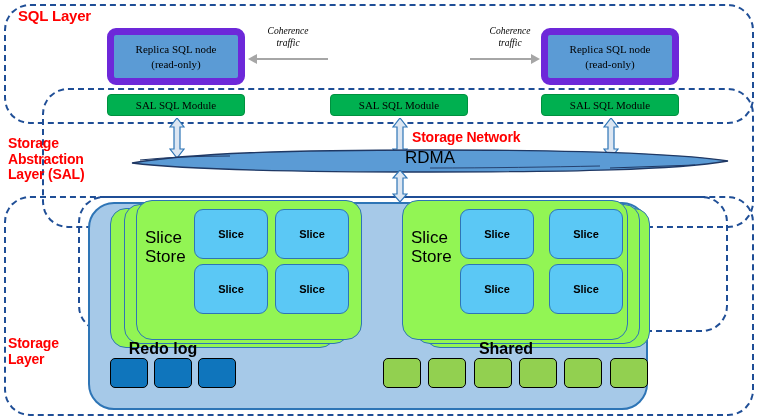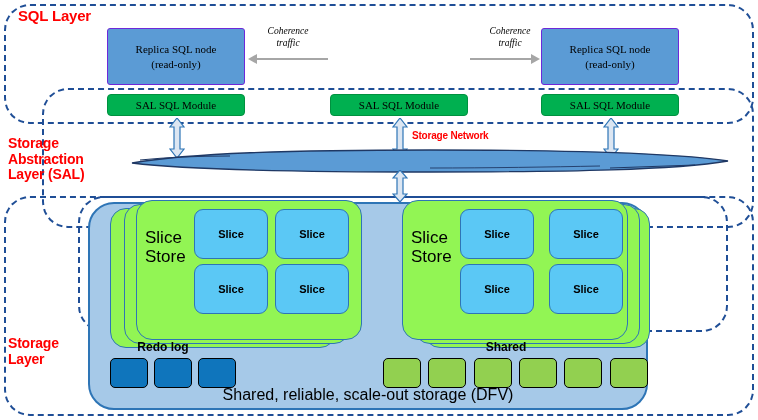--- a/index.html
+++ b/index.html
@@ -10,22 +10,22 @@
   
   .dashframe{position:absolute;border:2px dashed #1F4E96;border-radius:26px;
              box-sizing:border-box;background:transparent;}
 
   
   .redlabel{position:absolute;color:#FF0000;font-weight:bold;
             font-family:"Liberation Sans",sans-serif;line-height:1.12;
             white-space:pre-line;letter-spacing:-0.2px;}
 
   
-  .sqlnode{position:absolute;background:#5B9BD5;border:1px solid #6d28d9;
-           border-radius:3px;box-sizing:border-box;
+  .sqlnode{position:absolute;background:#5B9BD5;border:7px solid #6d28d9;
+           border-radius:9px;box-sizing:border-box;
            display:flex;flex-direction:column;align-items:center;
            justify-content:center;
            font-family:"Liberation Serif",serif;color:#000;font-size:11px;
            line-height:1.35;text-align:center;}
 
   
   .salmod{position:absolute;background:#00B050;border:1px solid #00913F;
           border-radius:4px;box-sizing:border-box;
           display:flex;align-items:center;justify-content:center;
           font-family:"Liberation Serif",serif;color:#000;font-size:11px;}
@@ -73,21 +73,21 @@
          display:flex;align-items:center;justify-content:center;
          font-family:"Liberation Sans",sans-serif;font-weight:bold;
          font-size:11px;color:#000;}
 
   
   .redobox{position:absolute;background:#0F75BC;border:1.6px solid #000;
            border-radius:5px;box-sizing:border-box;}
   .pagebox{position:absolute;background:#92D050;border:1.6px solid #000;
            border-radius:5px;box-sizing:border-box;}
   .smallcap{position:absolute;font-family:"Liberation Sans",sans-serif;
-            font-weight:bold;font-size:12px;color:#000;text-align:center;}
+            font-weight:bold;font-size:16px;color:#000;text-align:center;}
 </style>
 </head>
 <body>
 
 <div id="stage">
 
   <div class="dashframe" style="left:4px;top:4px;width:750px;height:120px;"></div>
 
   <div class="dashframe" style="left:42px;top:88px;width:712px;height:140px;"></div>
 
@@ -97,21 +97,21 @@
 
   <div class="redlabel" style="left:18px;top:8px;font-size:15px;">SQL Layer</div>
 
   <div class="redlabel" style="left:8px;top:136px;font-size:14px;">Storage
 Abstraction
 Layer (SAL)</div>
 
   <div class="redlabel" style="left:8px;top:336px;font-size:14px;">Storage
 Layer</div>
 
-  <div class="redlabel" style="left:412px;top:130px;font-size:10px;">Storage Network</div>
+  <div class="redlabel" style="left:412px;top:130px;font-size:14px;">Storage Network</div>
 
   <div class="sqlnode" style="left:107px;top:28px;width:138px;height:57px;">
     <div>Replica SQL node</div>
     <div>(read-only)</div>
   </div>
 
 
   <div class="sqlnode" style="left:541px;top:28px;width:138px;height:57px;">
     <div>Replica SQL node</div>
     <div>(read-only)</div>
@@ -160,20 +160,21 @@
   </div>
 
   <div class="rdmawrap" style="left:130px;top:146px;width:600px;height:28px;">
     <svg width="600" height="28" viewBox="0 0 600 28">
       <path d="M2,17 C60,7 160,4 300,4 C440,4 545,7 598,15
                C545,24 440,26 300,26 C160,26 58,24 2,17 Z" fill="#5B9BD5" stroke="#1F3864" stroke-width="1.3"></path>
       <path d="M10,14 C40,11 70,10 100,10" fill="none" stroke="#1F3864" stroke-width="1.1"></path>
       <path d="M480,22 C510,21 540,20 565,19" fill="none" stroke="#1F3864" stroke-width="1.1"></path>
       <path d="M300,22 C360,22 420,21 470,20" fill="none" stroke="#1F3864" stroke-width="0.9"></path>
     </svg>
+    <div class="rdmatext" style="top:2px;">RDMA</div>
   </div>
 
   <div class="varrow" style="left:392px;top:170px;">
     <svg width="16" height="32" viewBox="0 0 16 32">
       <polygon points="8,0 15,8 11,8 11,24 15,24 8,32 1,24 5,24 5,8 1,8" fill="#DCE6F2" stroke="#2E75B6" stroke-width="1.2"></polygon>
     </svg>
   </div>
 
   <div class="dfv" style="left:88px;top:202px;width:560px;height:208px;"></div>
 
@@ -225,15 +226,14 @@
 
   <div class="smallcap" style="left:470px;top:340px;width:72px;">Shared</div>
 
   <div class="pagebox" style="left:383px;top:358px;width:38px;height:30px;"></div>
   <div class="pagebox" style="left:428px;top:358px;width:38px;height:30px;"></div>
   <div class="pagebox" style="left:474px;top:358px;width:38px;height:30px;"></div>
   <div class="pagebox" style="left:519px;top:358px;width:38px;height:30px;"></div>
   <div class="pagebox" style="left:564px;top:358px;width:38px;height:30px;"></div>
   <div class="pagebox" style="left:610px;top:358px;width:38px;height:30px;"></div>
 
-  <div class="dfvtext" style="left:88px;width:560px;top:386px;">Shared, reliable, scale-out storage (DFV)</div>
 
 </div>
 
 </body></html>

